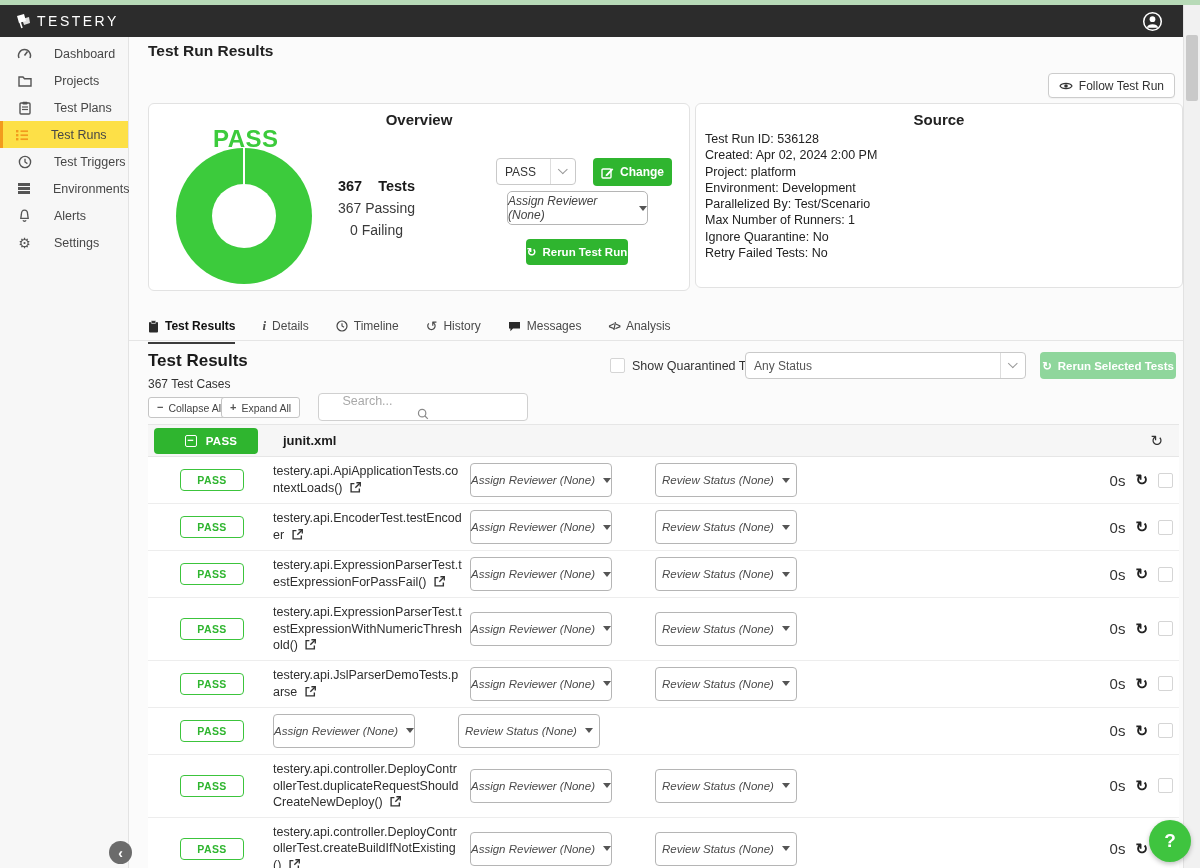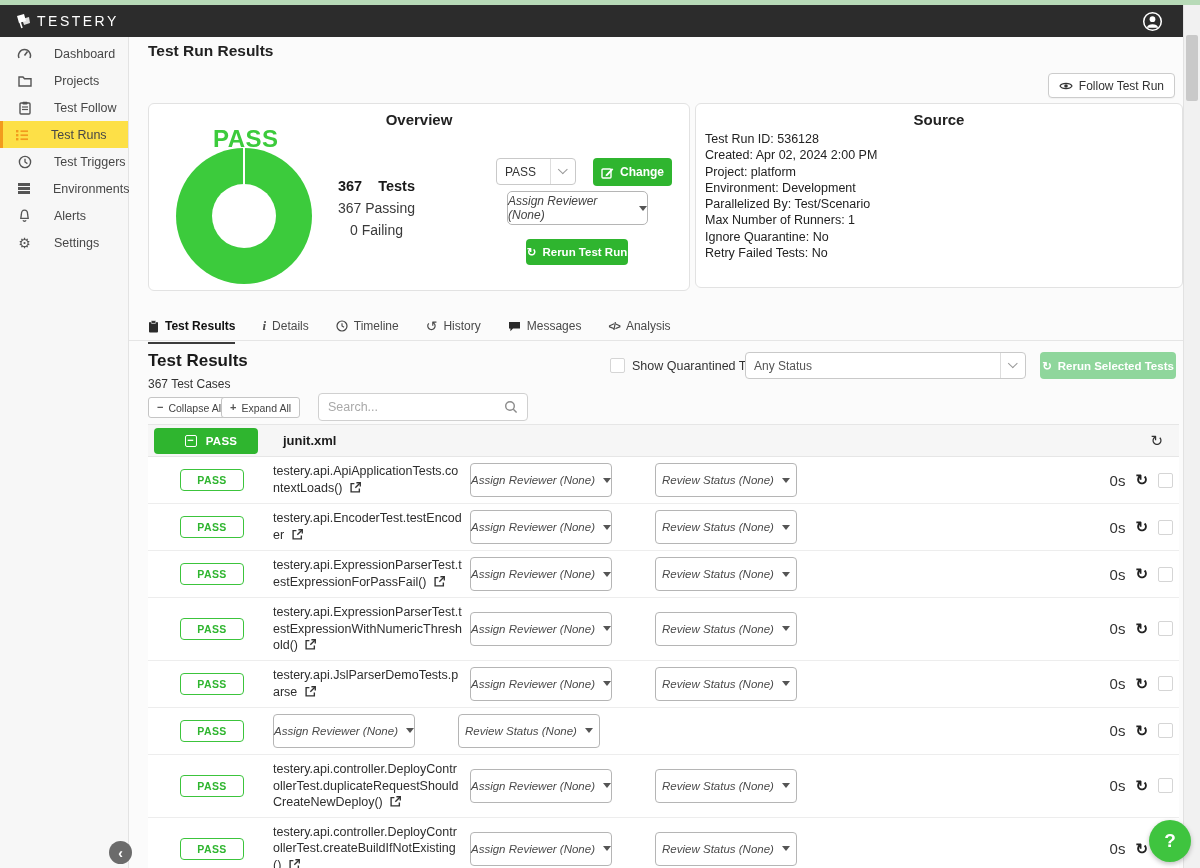--- a/index.html
+++ b/index.html
@@ -72,21 +72,21 @@
   .results-count { position:absolute; top:345px; left:19px; font-size:12px; color:#333; }
   .quarantine-wrap { position:absolute; top:326px; left:481px; display:flex; align-items:center; gap:7px; font-size:12.5px; color:#333; }
   .checkbox { width:15px; height:15px; background:#fff; border:1px solid #d5d5d5; border-radius:2px; cursor:pointer; flex:none; }
   #any-status-select { position:absolute; top:320px; left:616px; width:281px; height:27px; color:#555; }
   #rerun-selected-btn { position:absolute; top:320px; left:911px; width:136px; height:27px; background:#8fd69c; font-size:11.5px; cursor:default; }
 
   .toolbar-btn { position:absolute; top:365px; height:21px; background:#fff; border:1px solid #c5c5c5; border-radius:3px; font-size:10.5px; color:#444; display:flex; align-items:center; gap:5px; padding:0 8px; cursor:pointer; }
   #collapse-all { left:19px; }
   #expand-all { left:92px; }
   .pm { font-size:11px; font-weight:bold; color:#555; line-height:1; }
-  .search-wrap { position:absolute; top:361px; left:189px; width:210px; height:28px; border:1px solid #d0d0d0; border-radius:4px; background:#fff; display:flex; align-items:center; padding:0 9px; }
+  .search-wrap { position:absolute; top:361px; left:189px; width:210px; height:28px; border:1px solid #d0d0d0; border-radius:4px; background:#fff; display:flex; align-items:center; padding:0 9px;flex-direction:column; }
   .search-wrap input { border:none; outline:none; flex:1; font-size:12.5px; color:#333; font-family:"Liberation Sans", sans-serif; background:transparent; }
   .search-wrap input::placeholder { color:#a9a9a9; }
 
   
   .table { position:absolute; top:392px; left:19px; width:1031px; }
   .group-header { height:33px; background:#f6f6f6; border-top:1px solid #e6e6e6; border-bottom:1px solid #e6e6e6; display:flex; align-items:center; }
   .group-pass-btn { margin-left:6px; width:104px; height:26px; display:flex; align-items:center; gap:9px; padding-left:10px; font-size:11.5px; letter-spacing:.3px; }
   .box-minus { width:12px; height:12px; border:1.4px solid #fff; border-radius:2px; display:flex; align-items:center; justify-content:center; color:#fff; font-size:11px; line-height:1; font-weight:bold; }
   .group-name { margin-left:25px; font-size:13px; font-weight:bold; color:#1c1c1c; }
   .group-refresh { margin-left:auto; margin-right:16px; font-size:15px; color:#333; cursor:pointer; }
@@ -152,21 +152,21 @@
   </div>
   <div class="side-item">
     <span class="si-ico">
         <svg width="12" height="14" viewBox="0 0 12 14">
           <rect x="1" y="2" width="10" height="11" rx="1" fill="none" stroke="#555" stroke-width="1.4"></rect>
           <rect x="3.5" y="0.8" width="5" height="2.6" rx="0.7" fill="#555"></rect>
           <line x1="3" y1="6" x2="9" y2="6" stroke="#555" stroke-width="1.2"></line>
           <line x1="3" y1="8.5" x2="9" y2="8.5" stroke="#555" stroke-width="1.2"></line>
         </svg>
       </span>
-    <span>Test Follow</span>
+    <span>Test Plans</span>
   </div>
   <div class="side-item active">
     <span class="si-ico">
         <svg width="14" height="12" viewBox="0 0 14 12">
           <rect x="1" y="1" width="2.4" height="2.4" fill="#f29b1d"></rect>
           <rect x="1" y="5" width="2.4" height="2.4" fill="#f29b1d"></rect>
           <rect x="1" y="9" width="2.4" height="2.4" fill="#f29b1d"></rect>
           <line x1="5.5" y1="2.2" x2="13" y2="2.2" stroke="#f29b1d" stroke-width="1.7"></line>
           <line x1="5.5" y1="6.2" x2="13" y2="6.2" stroke="#f29b1d" stroke-width="1.7"></line>
           <line x1="5.5" y1="10.2" x2="13" y2="10.2" stroke="#f29b1d" stroke-width="1.7"></line>

